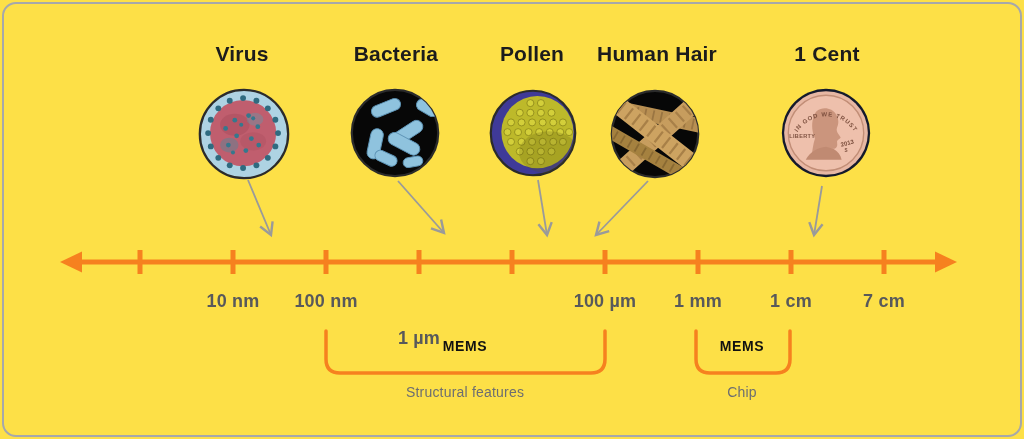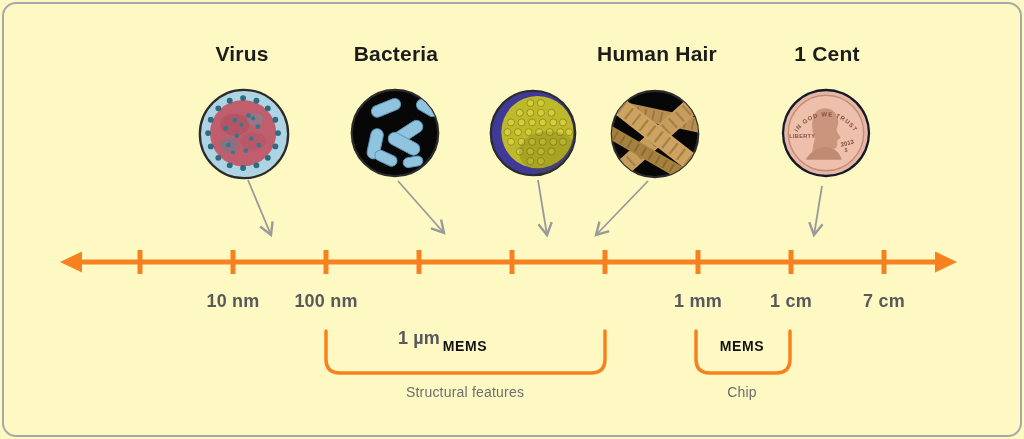--- a/index.html
+++ b/index.html
@@ -1,17 +1,17 @@
 <!DOCTYPE html>
 <html><head>
 <meta charset="utf-8">
 <style>
   html,body { margin:0; padding:0; background:#ffffff; }
   .canvas {
-    position:relative; width:1024px; height:439px; background:#fef9c3;
+    position:relative; width:1024px; height:439px; background:#fde047;
     font-family:"Liberation Sans", sans-serif; overflow:hidden;
   }
   .frame {
     position:absolute; left:2px; top:2px; right:2px; bottom:2px;
     border:2px solid #a6a8ab; border-radius:14px; pointer-events:none;
   }
   .title {
     position:absolute; top:42px; font-size:21px; line-height:24px;
     font-weight:bold; color:#1c1c1c; text-align:center; letter-spacing:.2px;
   }
@@ -53,20 +53,21 @@
   .ms-2 { left:672px; width:140px; }
 </style>
 </head>
 <body>
 
 <div class="canvas">
   <div class="frame"></div>
 
   <div class="title t-virus">Virus</div>
   <div class="title t-bacteria">Bacteria</div>
+  <div class="title t-pollen">Pollen</div>
   <div class="title t-hair">Human Hair</div>
   <div class="title t-cent">1 Cent</div>
 
   <div class="specimen c-virus">
     <svg width="92" height="92" viewBox="0 0 100 100">
       <clipPath id="clipVirus">
           <circle cx="50" cy="50" r="48"></circle>
         </clipPath>
       <circle cx="50" cy="50" r="48" fill="#aed3e3" stroke="#2b2b2b" stroke-width="2.5"></circle>
       <g clip-path="url(#clipVirus)">
@@ -257,20 +258,21 @@
 
     <g stroke="#F6811F" stroke-width="3.5" fill="none" stroke-linecap="round">
       <path d="M326 331 L326 359 Q326 373 340 373 L591 373 Q605 373 605 359 L605 331" stroke="#F6811F"></path>
       <path d="M696 331 L696 359 Q696 373 710 373 L776 373 Q790 373 790 359 L790 331" stroke="#F6811F"></path>
     </g>
   </svg>
 
   <div class="tick-label tl-1">10 nm</div>
   <div class="tick-label tl-2">100 nm</div>
   <div class="tick-label tl-3">1 µm</div>
+  <div class="tick-label tl-5">100 µm</div>
   <div class="tick-label tl-6">1 mm</div>
   <div class="tick-label tl-7">1 cm</div>
   <div class="tick-label tl-8">7 cm</div>
 
   <div class="mems-title mt-1">MEMS</div>
   <div class="mems-title mt-2">MEMS</div>
   <div class="mems-sub ms-1">Structural features</div>
   <div class="mems-sub ms-2">Chip</div>
 </div>
 

